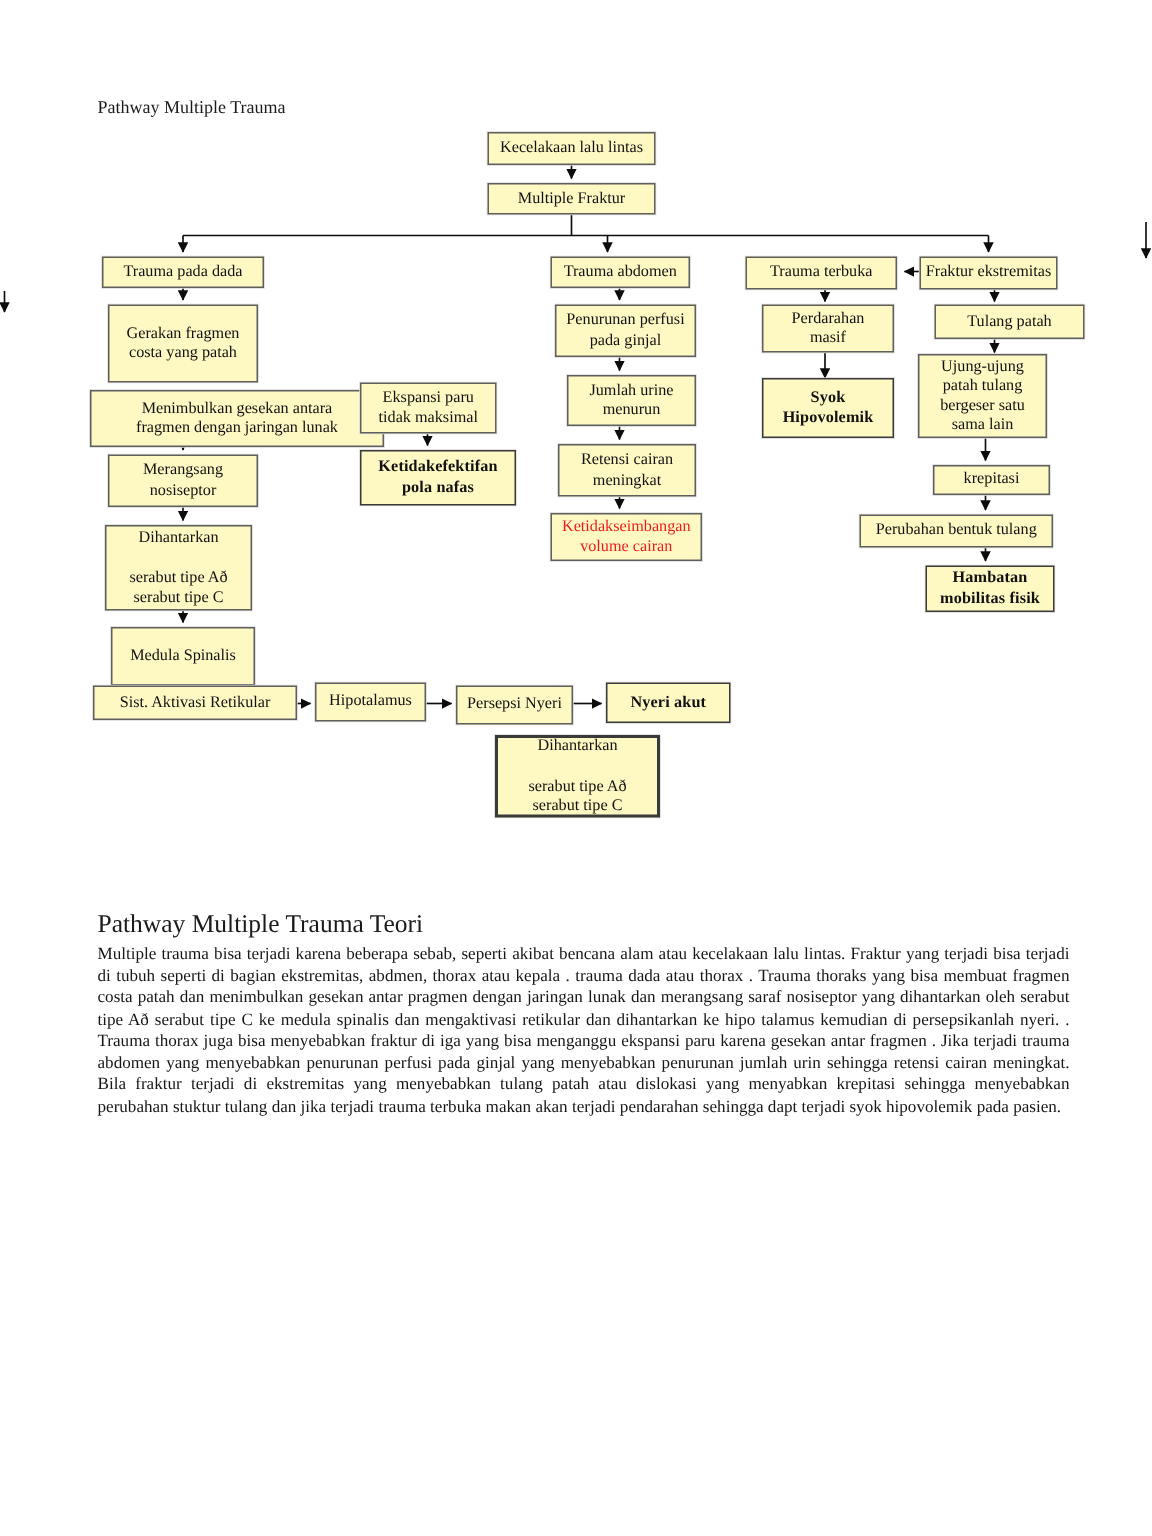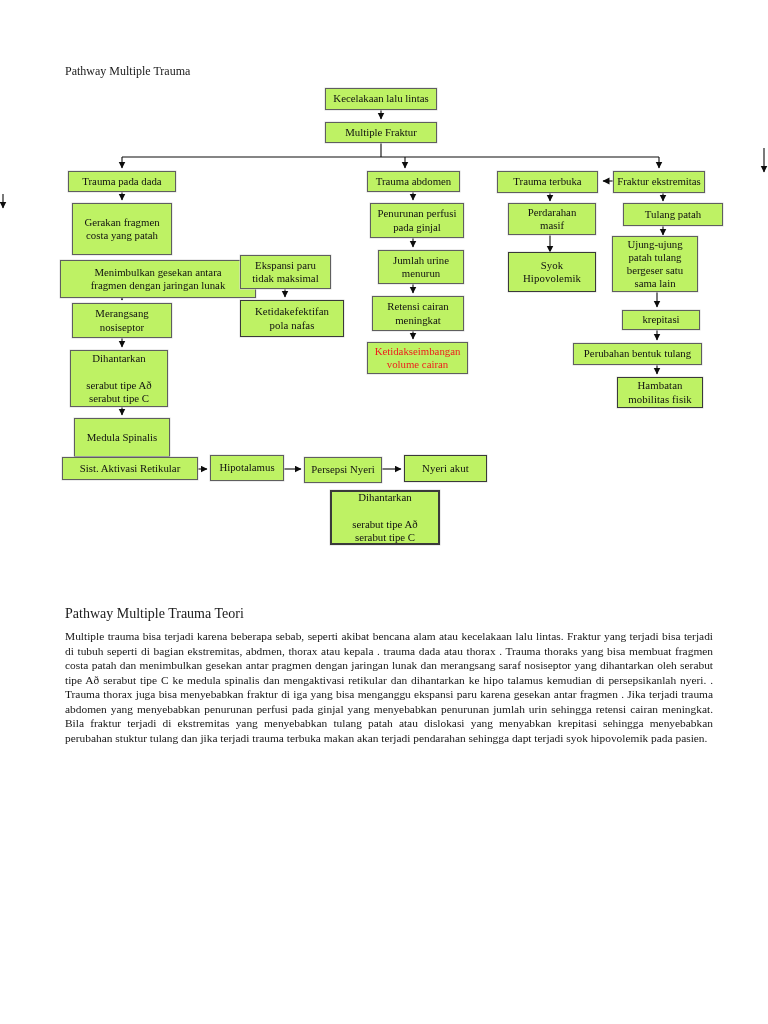--- a/index.html
+++ b/index.html
@@ -8,32 +8,32 @@
     font-family:"Liberation Serif","DejaVu Serif",serif;color:#000;
     overflow:hidden;
   }
   #page{position:absolute;inset:0;background:#fff;}
   .doc-title{
     position:absolute;left:65px;top:64px;font-size:12px;color:#1a1a1a;
   }
   svg.connectors{position:absolute;left:0;top:0;pointer-events:none;}
   .node{
     position:absolute;box-sizing:border-box;
-    border:1px solid #5f5f5f;background:#bef264;
+    border:1px solid #5f5f5f;background:#fef9c3;
     display:flex;align-items:center;justify-content:center;
     text-align:center;font-size:10.8px;line-height:1.22;
     white-space:pre-line;padding:1px 2px;color:#111;
     box-shadow:0 0 0 0.5px #d9d9d9;
   }
-  .node.bold{font-weight:normal;letter-spacing:.1px;}
+  .node.bold{font-weight:bold;letter-spacing:.1px;}
   .node.alert{color:#ee1c1c;font-weight:normal;}
   .node.thick{border:2px solid #3a3a3a;}
   .node.dark{border-color:#3a3a3a;}
   .teori-heading{
-    position:absolute;left:65px;top:606px;font-size:14px;color:#1a1a1a;
+    position:absolute;left:65px;top:606px;font-size:17px;color:#1a1a1a;
   }
   .teori-paragraph{
     position:absolute;left:65px;top:629px;width:648px;
     font-size:11.4px;line-height:1.275;text-align:justify;color:#161616;
   }
 </style>
 </head>
 <body>
 
 <div id="page">

